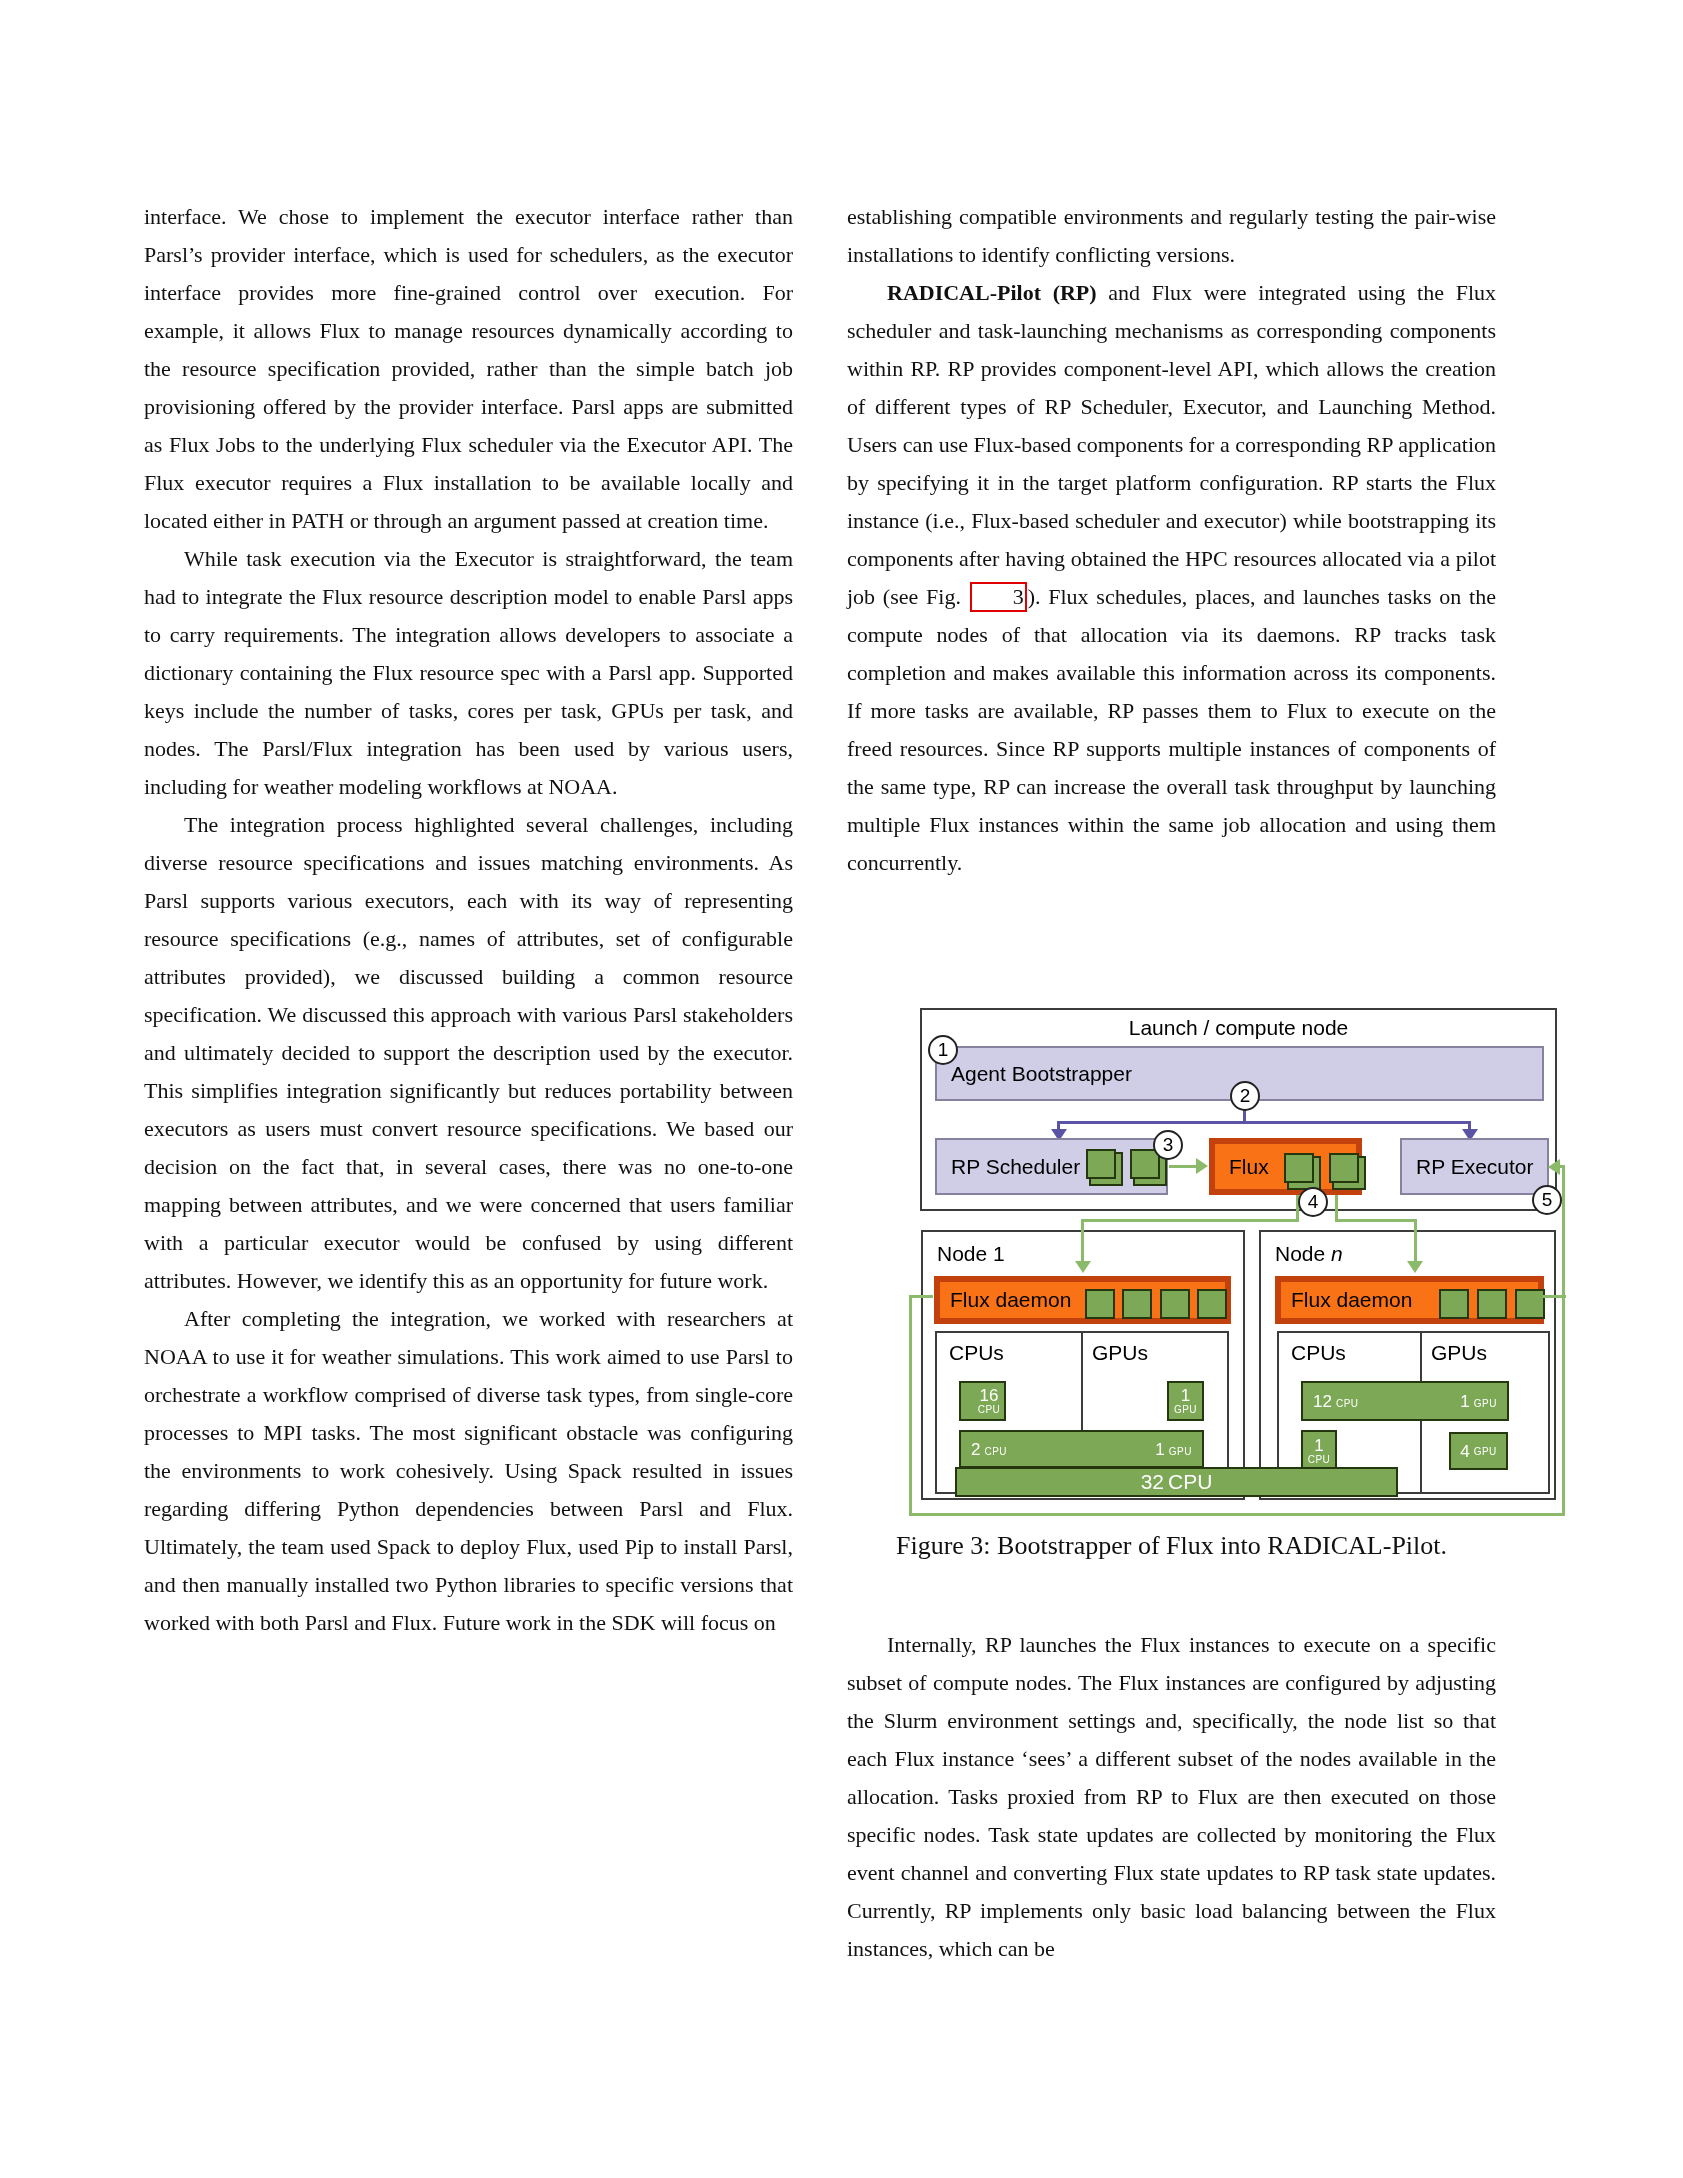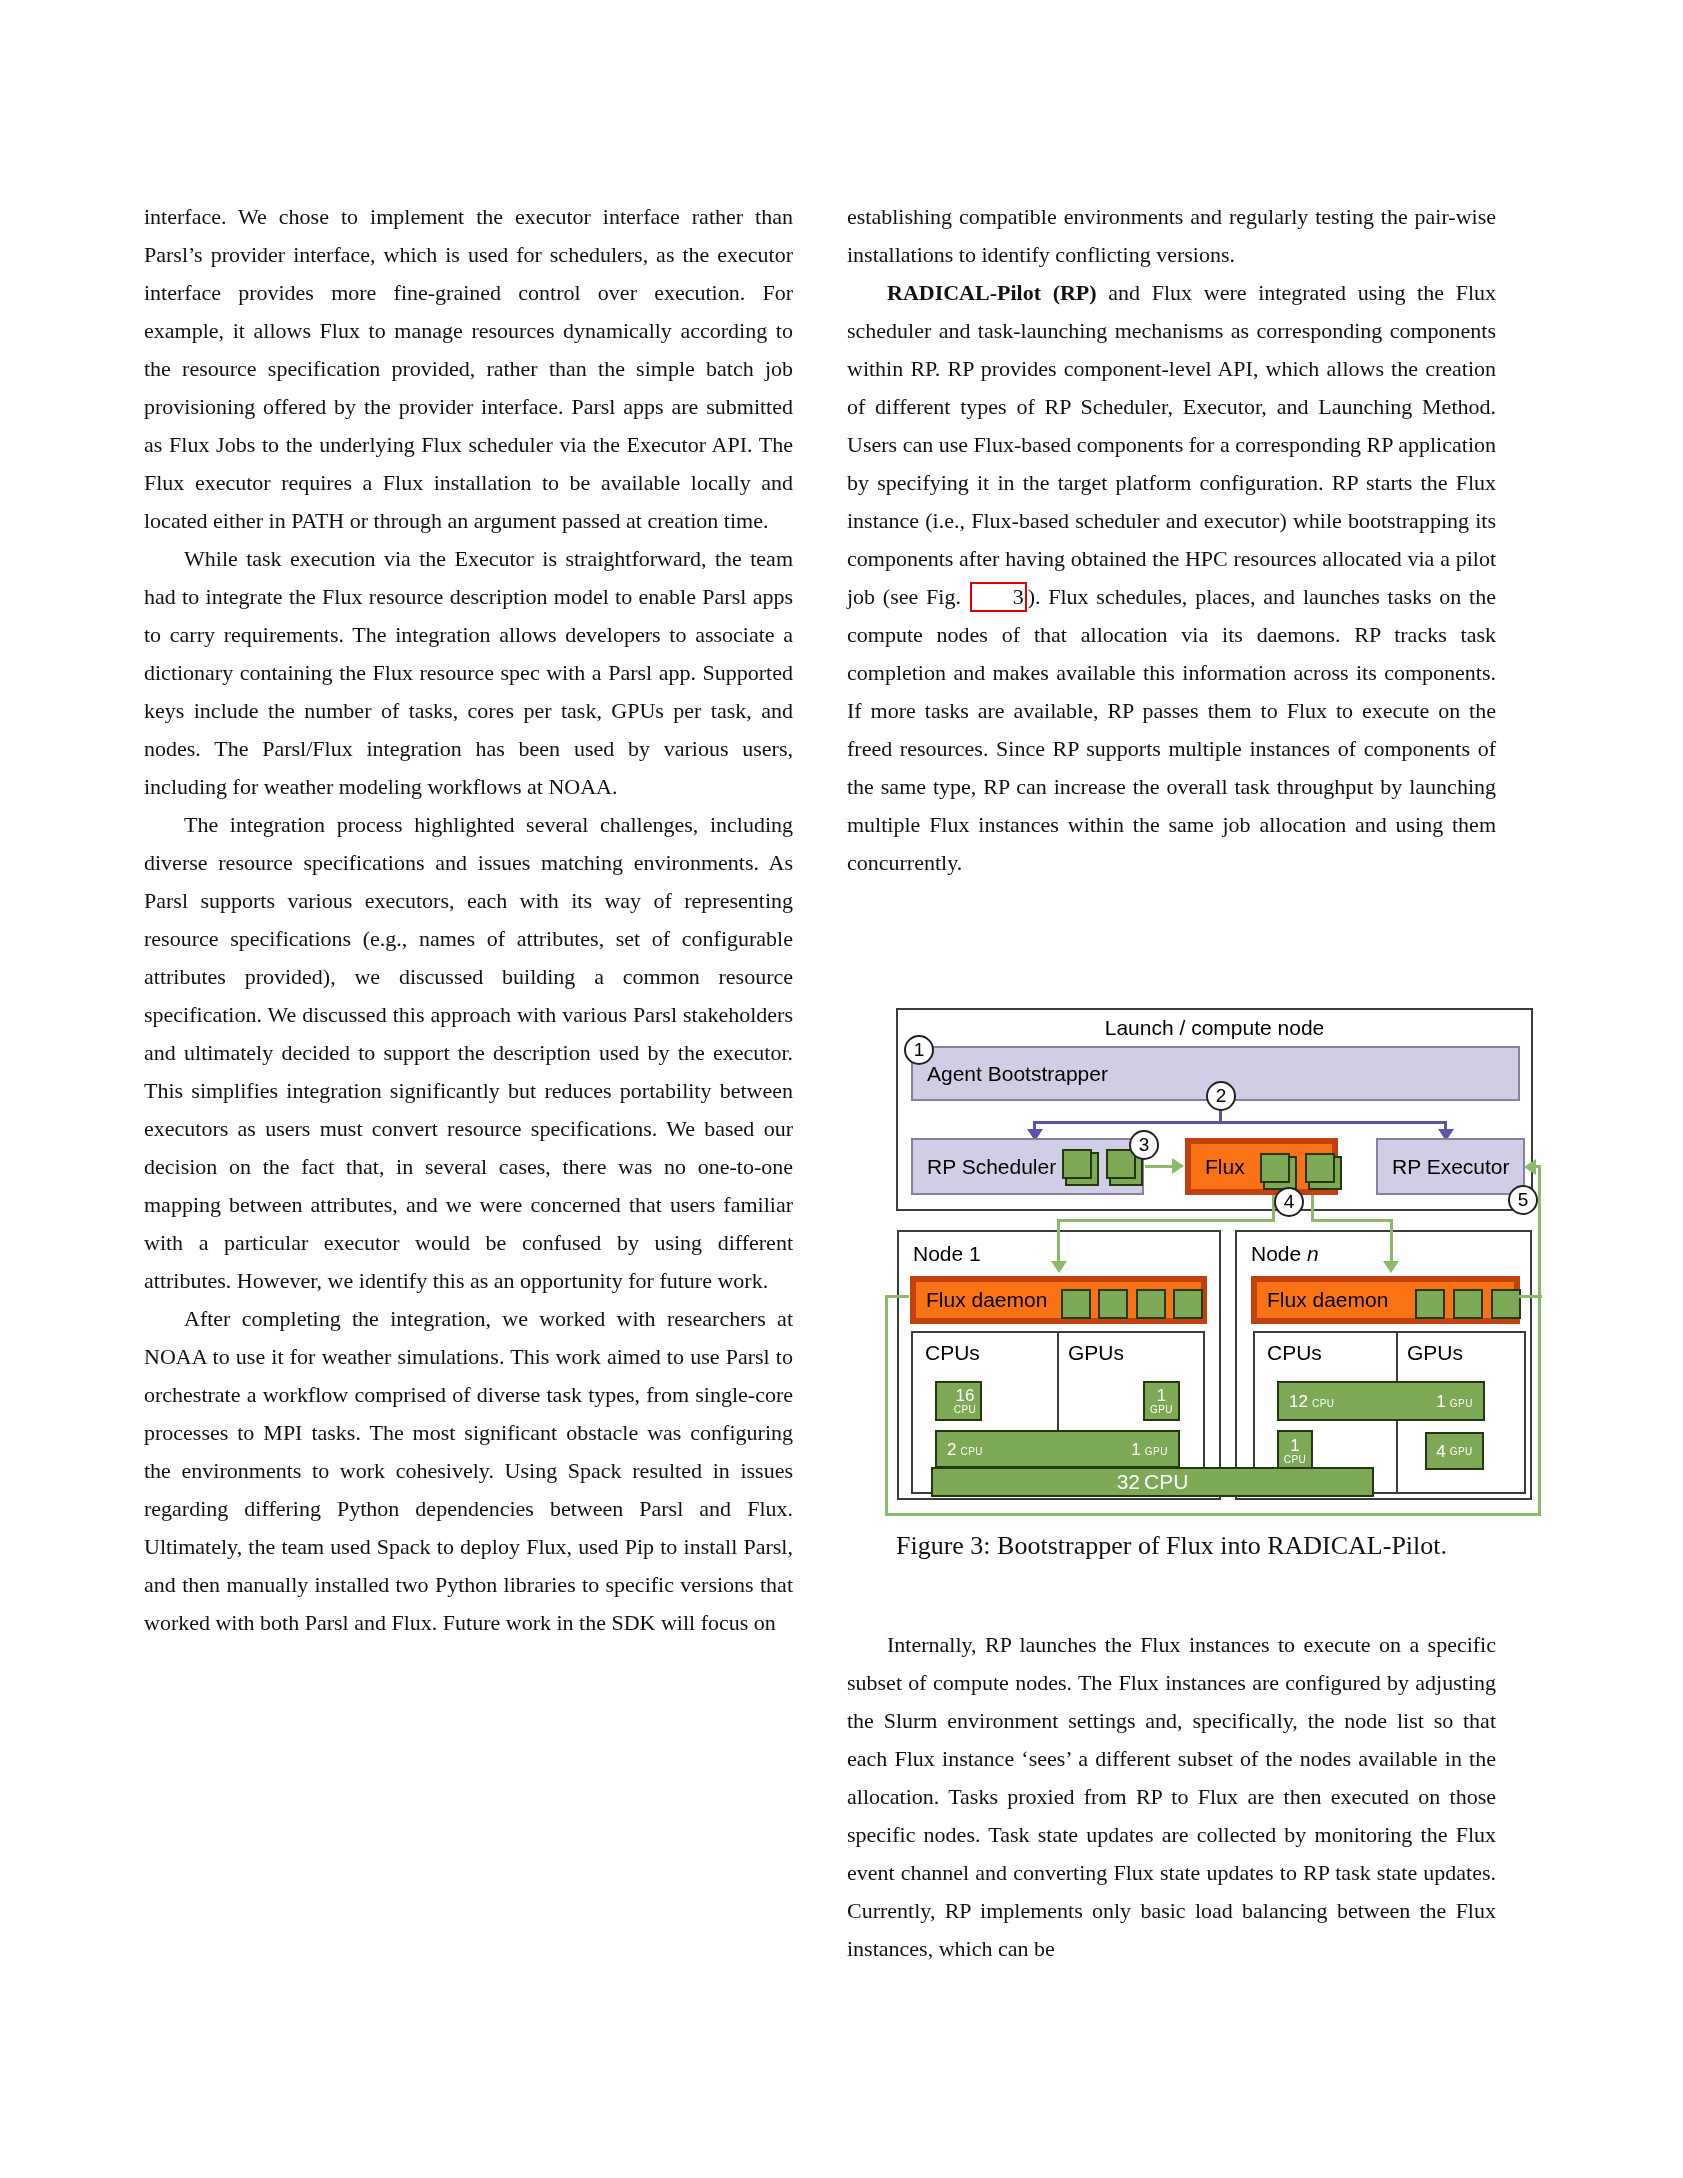--- a/index.html
+++ b/index.html
@@ -16,21 +16,21 @@
   .figref {
     display:inline-block; border:2px solid #e00000; line-height:26px;
     padding:0 1px; margin:0 1px;
   }
   .caption {
     position:absolute; left:847px; top:1531px; width:649px;
     font-size:26px; text-align:center;
   }
 
   
-  .figure { position:absolute; left:881px; top:1002px; width:653px; height:523px;
+  .figure { position:absolute; left:905px; top:1002px; width:653px; height:523px;
             font-family:"Liberation Sans", sans-serif; font-size:21px; color:#000; }
   .abs { position:absolute; }
   .launch-box { left:15px; top:6px; width:637px; height:203px;
                 border:2px solid #3c3c3c; background:#fff; }
   .launch-title { left:15px; top:14px; width:637px; text-align:center; }
   .lav { background:#d0cee7; border:2px solid #85819e; }
   .gray { background:#f97316; border:6px solid #c2410c; }
   .agent-bar { left:30px; top:44px; width:609px; height:55px;padding-left:26px; }
   .boxlabel { position:absolute; left:14px; top:50%; transform:translateY(-50%); white-space:nowrap; }
   .comp { top:136px; height:57px; }

